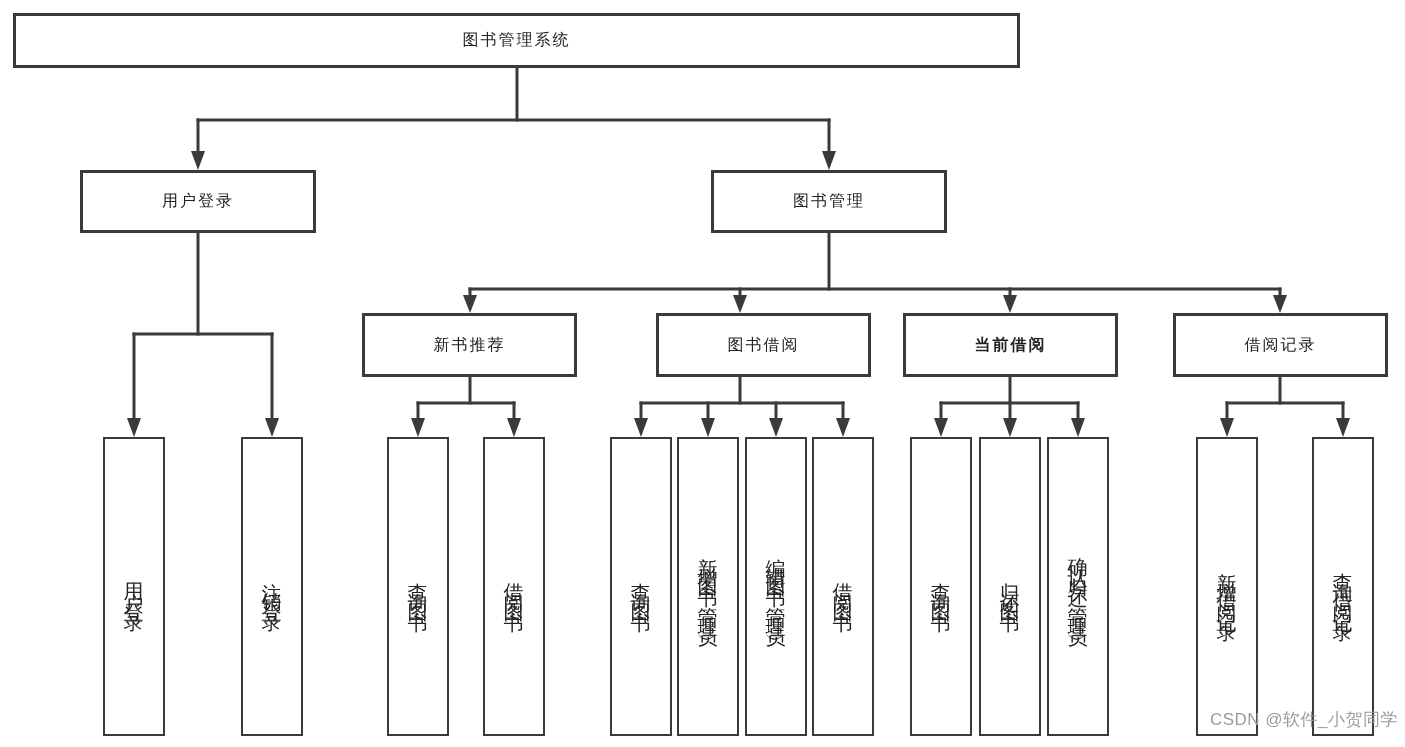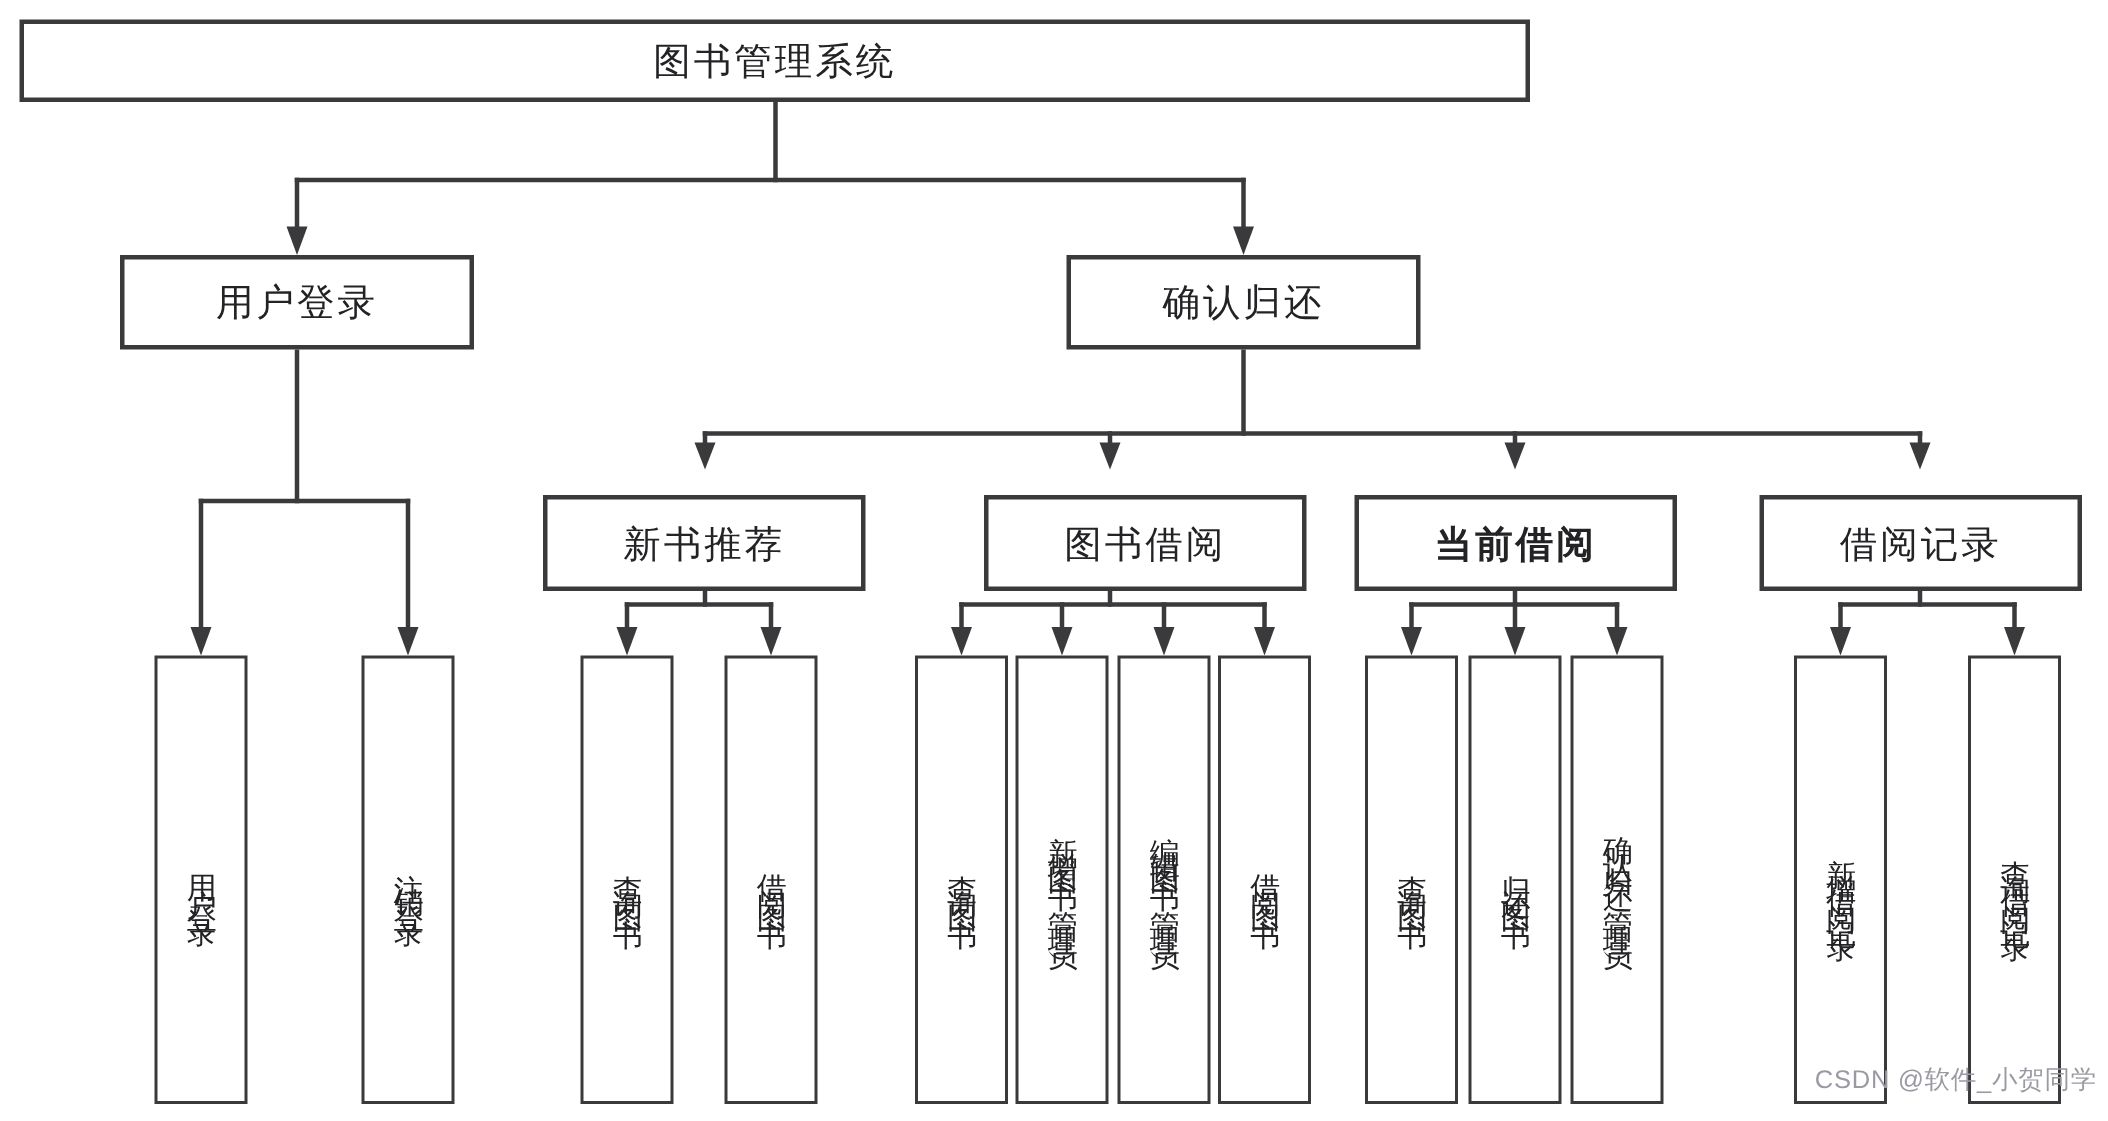--- a/index.html
+++ b/index.html
@@ -11,27 +11,27 @@
   html,body{margin:0;padding:0;background:#fff;}
   .canvas{
     position:relative;width:1405px;height:747px;background:var(--bg);
     font-family:"Liberation Sans","DejaVu Sans",sans-serif;overflow:hidden;
   }
   .connectors{position:absolute;left:0;top:0;width:1405px;height:747px;color:var(--line);}
   .box{
     position:absolute;box-sizing:border-box;background:#fff;
     border:3px solid var(--line);
     display:flex;align-items:center;justify-content:center;
-    color:var(--text);font-size:25px;font-weight:500;letter-spacing:2px;
+    color:var(--text);font-size:16px;font-weight:500;letter-spacing:2px;
   }
   .root{left:13px;top:13px;width:1007px;height:55px;}
   .lvl2{top:170px;height:63px;width:236px;}
   .lvl2.a{left:80px;}
   .lvl2.b{left:711px;}
-  .lvl3{top:330px;height:64px;width:215px;}
+  .lvl3{top:313px;height:64px;width:215px;}
   .lvl3.g0{left:362px;}
   .lvl3.g1{left:633px;margin-left:23px;}
   .lvl3.g2{left:903px;font-weight:bold;}
   .lvl3.g3{left:1173px;}
   .leaf{
     position:absolute;box-sizing:border-box;background:#fff;
     top:437px;height:299px;width:62px;border:2px solid var(--line);
     display:flex;align-items:center;justify-content:center;
   }
   .leaf span{
@@ -121,21 +121,21 @@
   </svg>
 
   <div class="box root">
     <span>图书管理系统</span>
   </div>
 
   <div class="box lvl2 a">
     <span>用户登录</span>
   </div>
   <div class="box lvl2 b">
-    <span>确认归还</span>
+    <span>图书管理</span>
   </div>
 
   <div class="box lvl3 g0">
     <span>新书推荐</span>
   </div>
   <div class="box lvl3 g1">
     <span>图书借阅</span>
   </div>
   <div class="box lvl3 g2">
     <span>当前借阅</span>

